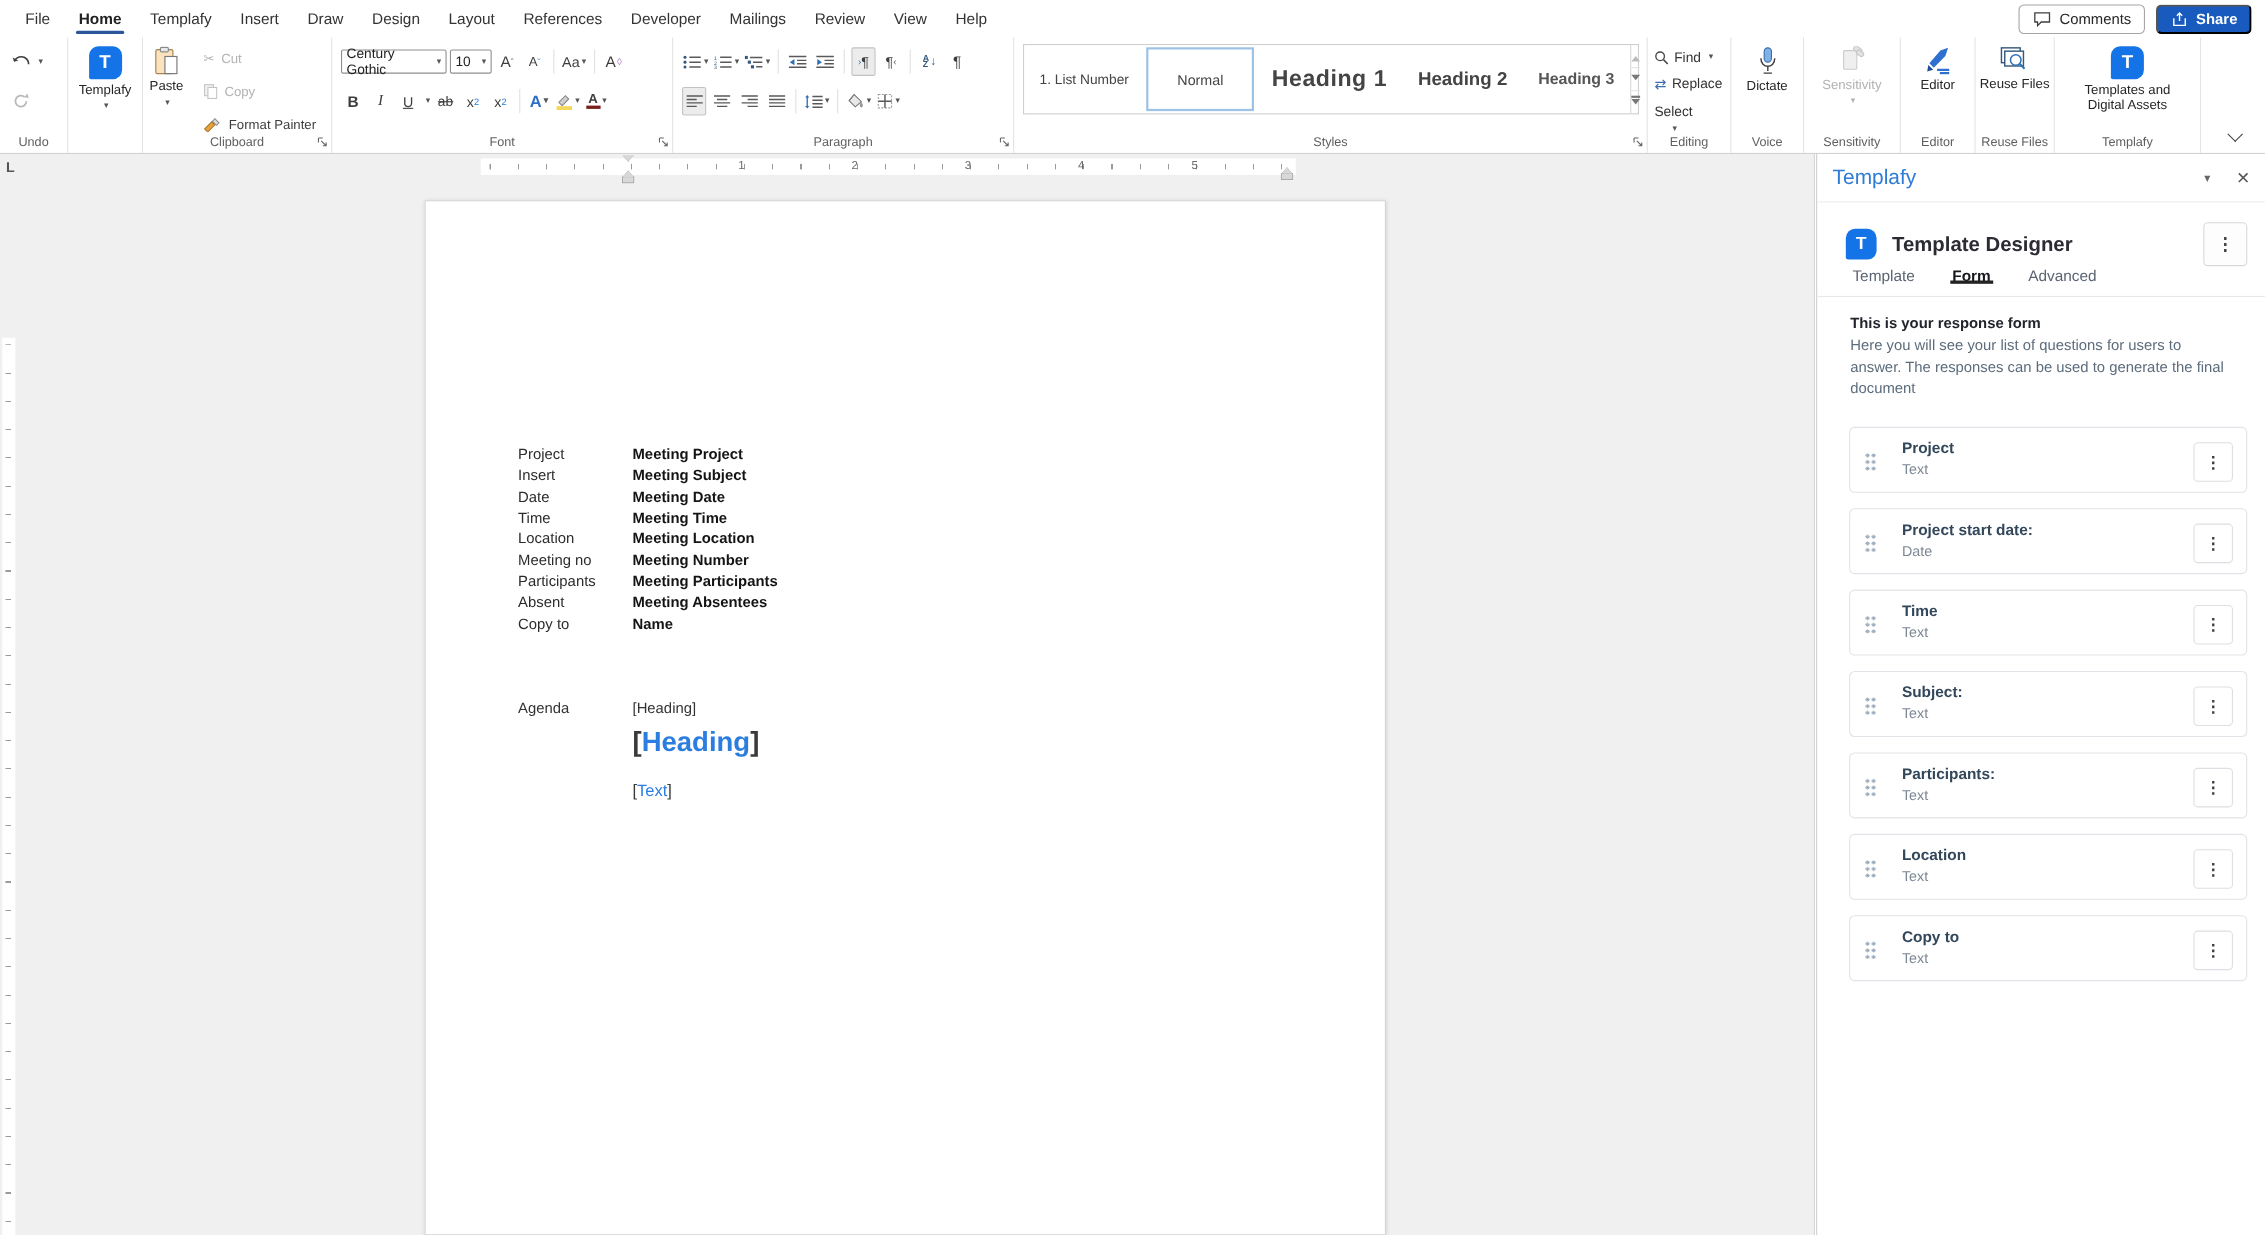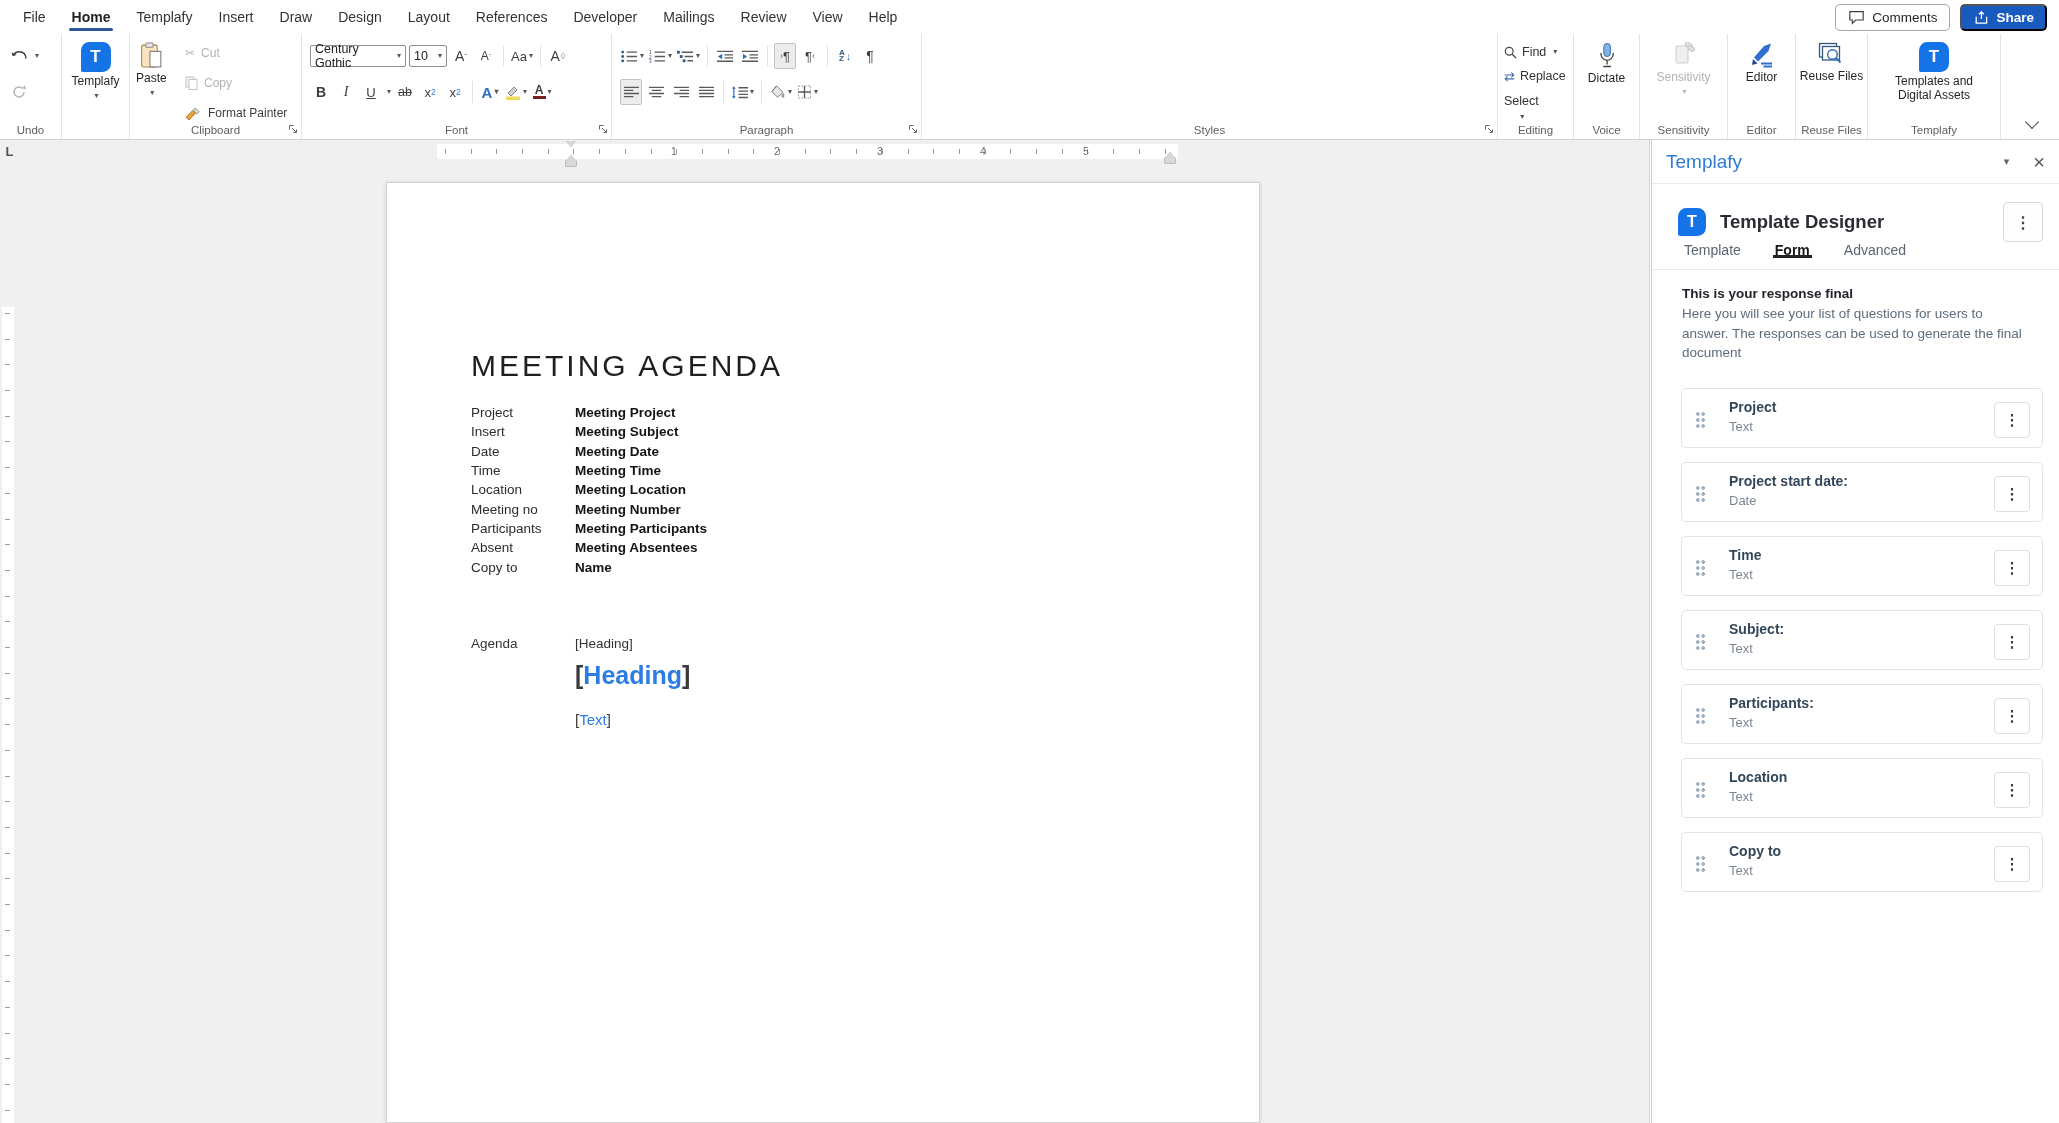--- a/index.html
+++ b/index.html
@@ -377,20 +377,41 @@
     </div>
     <div class="glabel">Paragraph</div>
     <span class="launch">
       <svg width="10" height="10" viewBox="0 0 10 10">
           <path d="M1.5 1.5h4M1.5 1.5v4M4 4l4.5 4.5M8.5 5.5v3h-3" fill="none" stroke="#666"></path>
         </svg>
     </span>
   </div>
 
   <div class="grp" style="width:576px;">
+    <div id="stylegallery">
+      <span class="sgitem sg-listnum">1. List Number</span>
+      <span class="sgitem sg-normal">Normal</span>
+      <span class="sgitem sg-h1">Heading 1</span>
+      <span class="sgitem sg-h2">Heading 2</span>
+      <span class="sgitem sg-h3">Heading 3</span>
+      <span id="sgarrows">
+        <div>
+            <span class="triu" style="border-bottom-color:#bbb;"></span>
+          </div>
+        <div>
+            <span class="trid"></span>
+          </div>
+        <div>
+            <span class="morebar">
+              <i></i>
+              <span class="trid"></span>
+            </span>
+          </div>
+      </span>
+    </div>
     <div class="glabel">Styles</div>
     <span class="launch">
       <svg width="10" height="10" viewBox="0 0 10 10">
           <path d="M1.5 1.5h4M1.5 1.5v4M4 4l4.5 4.5M8.5 5.5v3h-3" fill="none" stroke="#666"></path>
         </svg>
     </span>
   </div>
 
   <div class="grp" style="width:76px;">
     <div class="edrow" style="top:7px;">
@@ -498,21 +519,20 @@
           <span class="sqr"></span>
       </span>
     </div>
   </div>
 
   <div id="vruler">
     <div id="vband"></div>
   </div>
 
   <div id="page">
-    <div id="doc-title">MEETING AGENDA</div>
 
     <div id="fields">
       <div class="frow">
           <span class="flab">Project</span>
           <span class="fval">Meeting Project</span>
         </div>
       <div class="frow">
           <span class="flab">Insert</span>
           <span class="fval">Meeting Subject</span>
         </div>
@@ -579,21 +599,21 @@
   </div>
 
   <div id="ptabs">
     <span class="ptab">Template</span>
     <span class="ptab on">Form</span>
     <span class="ptab">Advanced</span>
   </div>
   <div id="ptabs-divider"></div>
 
   <div id="pinfo">
-    <div id="pinfo-title">This is your response final</div>
+    <div id="pinfo-title">This is your response form</div>
     <div id="pinfo-body">Here you will see your list of questions for users to answer. The responses can be used to generate the final document</div>
   </div>
 
   <div class="qcard" style="top:248px;">
     <span class="qhandle"></span>
     <span class="qtitle">Project</span>
     <span class="qtype">Text</span>
     <span class="qmenu">
         <span>⋮</span>
       </span>

